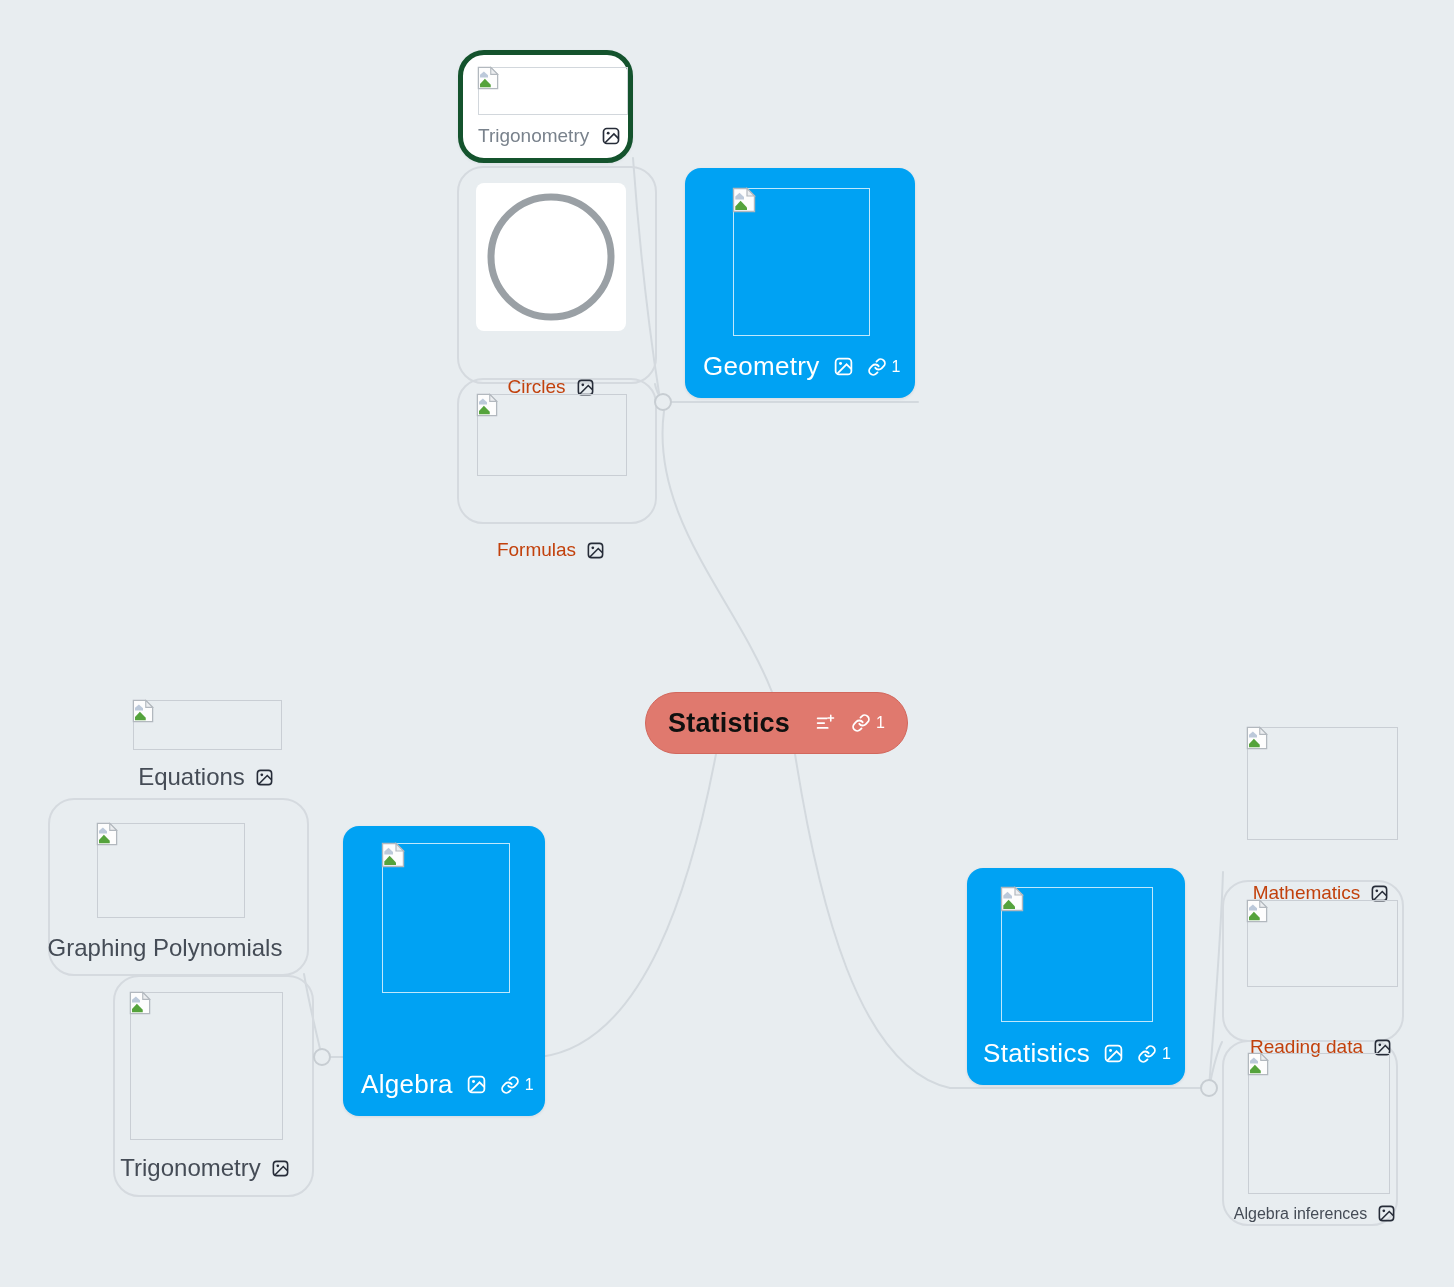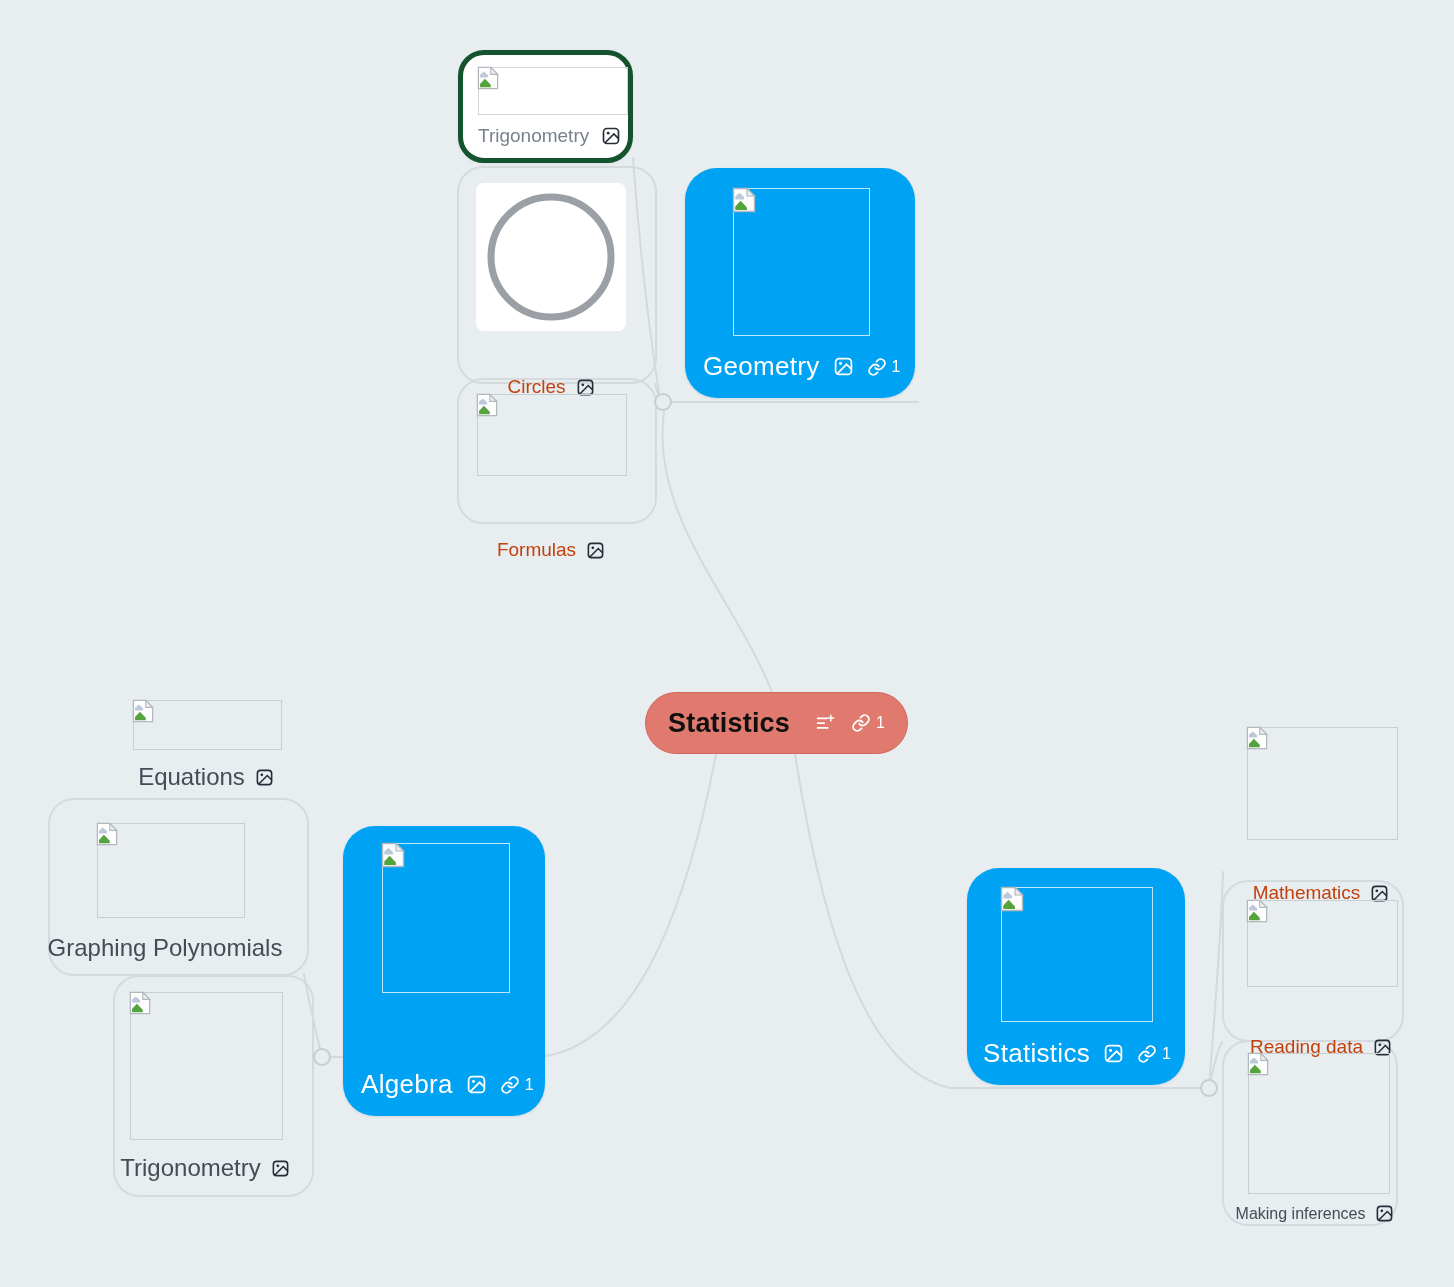--- a/index.html
+++ b/index.html
@@ -13,21 +13,21 @@
   .lines path{stroke:#d3d9de;stroke-width:2;fill:none;stroke-linecap:round;}
 
   
   .boundary{position:absolute;border:2px solid #d5dadf;border-radius:26px;background:transparent;}
 
   
   .conn{position:absolute;width:18px;height:18px;border-radius:50%;
         background:#e8edf0;border:2px solid #c7cdd2;box-sizing:border-box;}
 
   
-  .bnode{position:absolute;background:#00a2f3;border-radius:32px;box-shadow:0 1px 3px rgba(0,40,80,.10);}
+  .bnode{position:absolute;background:#00a2f3;border-radius:16px;box-shadow:0 1px 3px rgba(0,40,80,.10);}
   .bframe{position:absolute;border:1px solid rgba(255,255,255,.75);}
   .brow{position:absolute;left:18px;bottom:16px;right:10px;display:flex;align-items:center;gap:13px;}
   .blabel{color:#ffffff;font-size:26px;font-weight:400;letter-spacing:.3px;white-space:nowrap;}
   .linkwrap{display:flex;align-items:center;gap:5px;}
   .linkcount{font-size:16px;}
   .bnode .linkcount{color:#fff;}
 
   
   .root{position:absolute;left:645px;top:692px;width:263px;height:62px;border-radius:31px;
         background:#e0796e;border:1px solid #d2685d;box-sizing:border-box;
@@ -274,21 +274,21 @@
         <use href="#sym-pic"></use>
       </svg>
   </div>
 
   <div class="cframe" style="left:1248px;top:1053px;width:140px;height:139px">
     <svg class="broken" width="22" height="24">
         <use href="#sym-broken"></use>
       </svg>
   </div>
   <div class="crow md" style="left:1205px;top:1204px;width:220px">
-    <span>Making inferences</span>
+    <span>Algebra inferences</span>
     <svg class="icon dark-icon" width="19" height="19">
         <use href="#sym-pic"></use>
       </svg>
   </div>
 
   <div class="conn" style="left:654px;top:393px"></div>
   <div class="conn" style="left:313px;top:1048px"></div>
   <div class="conn" style="left:1200px;top:1079px"></div>
 
 </div>

